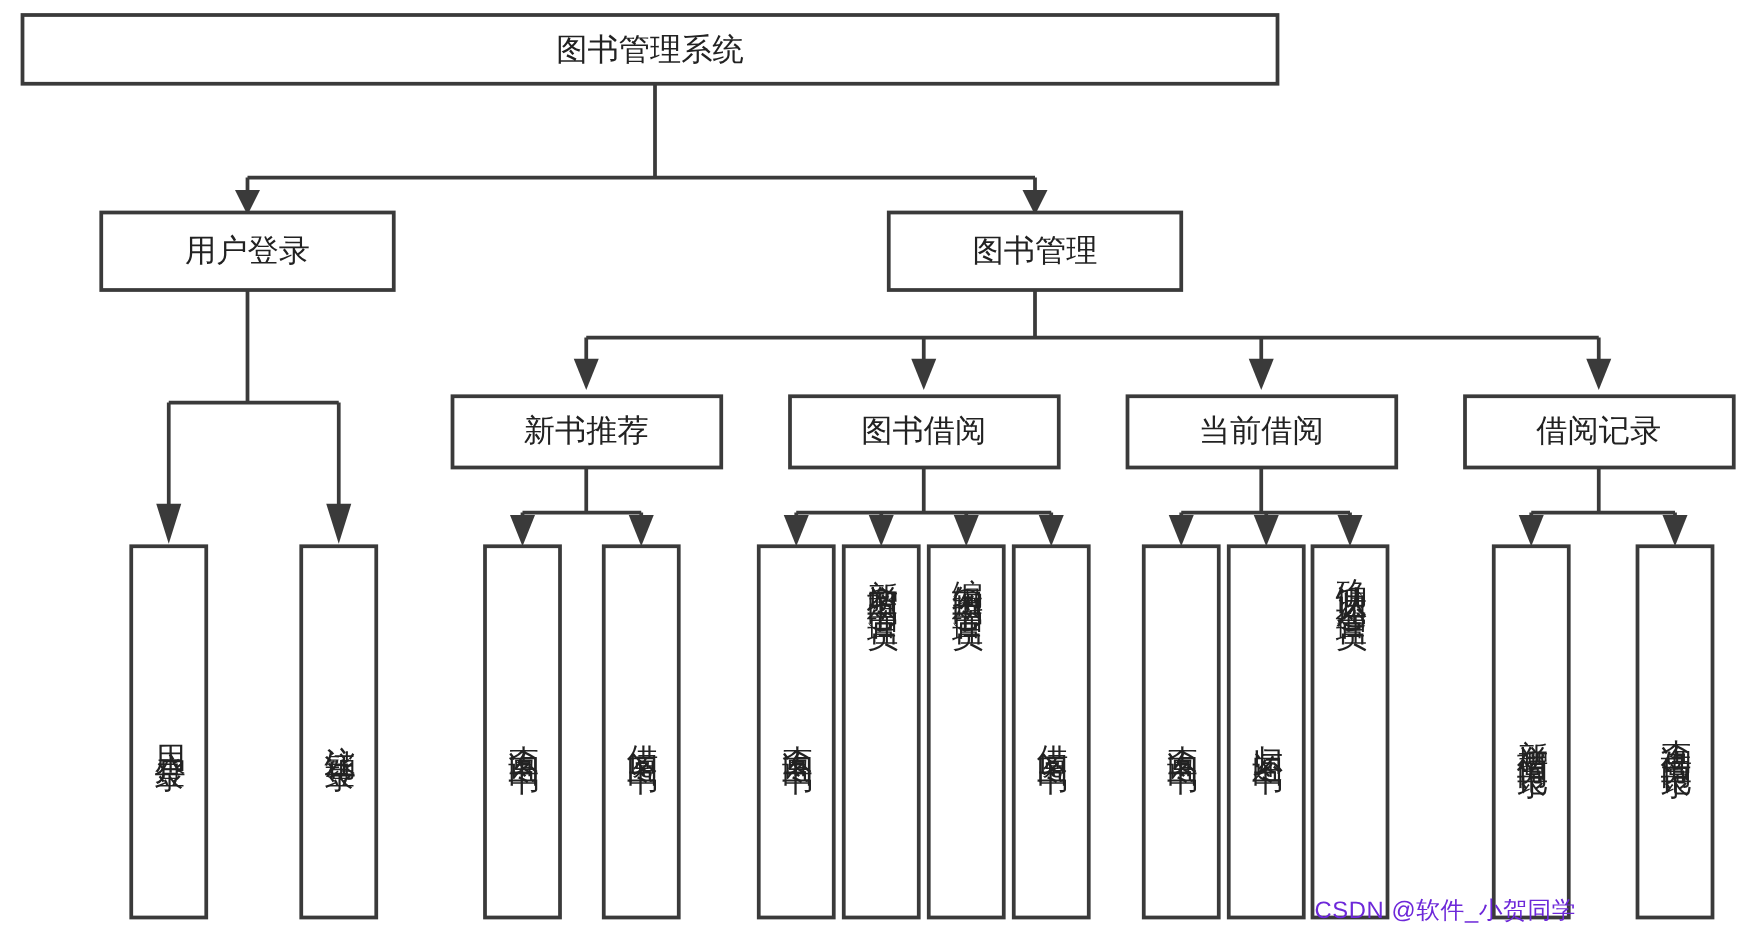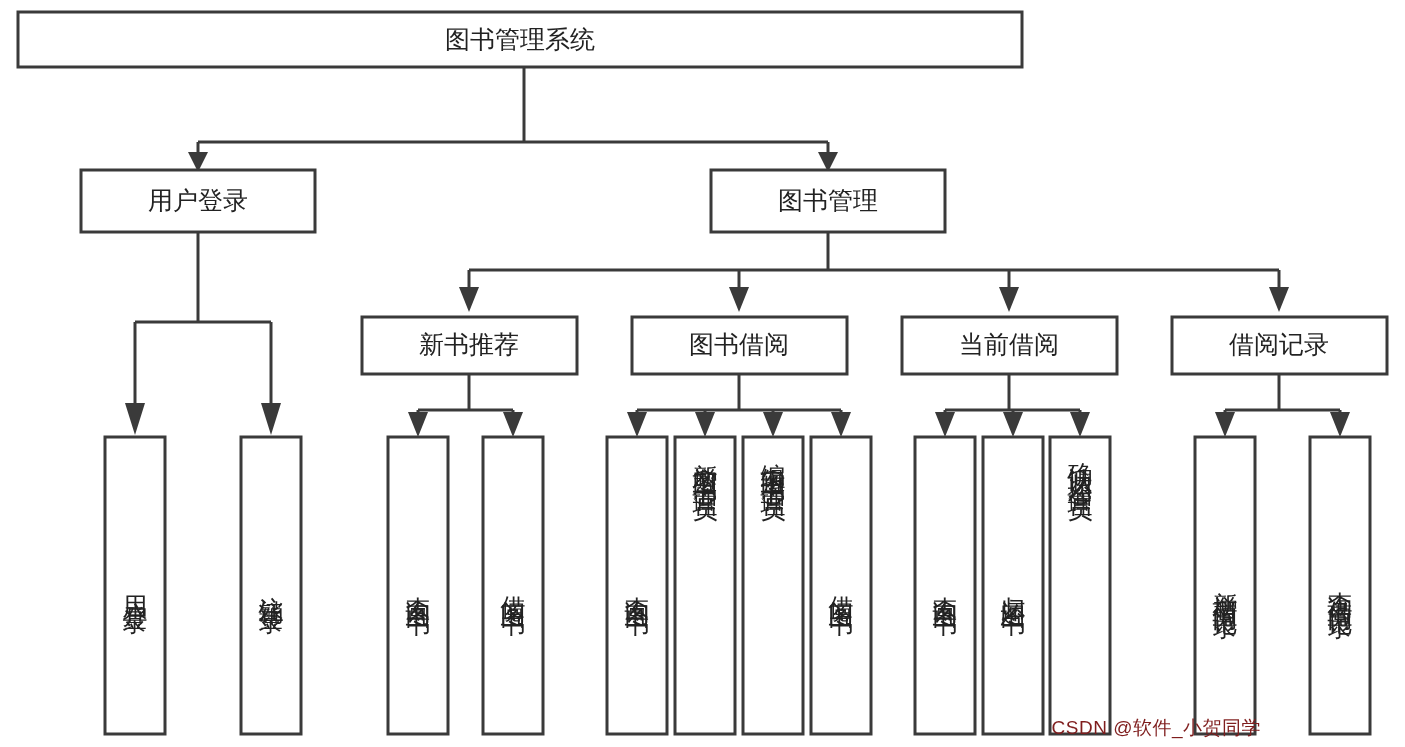--- a/index.html
+++ b/index.html
@@ -70,21 +70,21 @@
     letter-spacing: 5px;
     line-height: 1;
     text-align: center;
   }
   .watermark {
     position: absolute;
     right: 12px;
     bottom: 6px;
     font-family: "Liberation Sans", "DejaVu Sans", sans-serif;
     font-size: 19px;
-    color: #7f1d1d;
+    color: #6d28d9;
     letter-spacing: 0.5px;
     white-space: nowrap;
     user-select: none;
   }
 </style>
 </head>
 <body>
 
 <div id="diagram-root">
 

